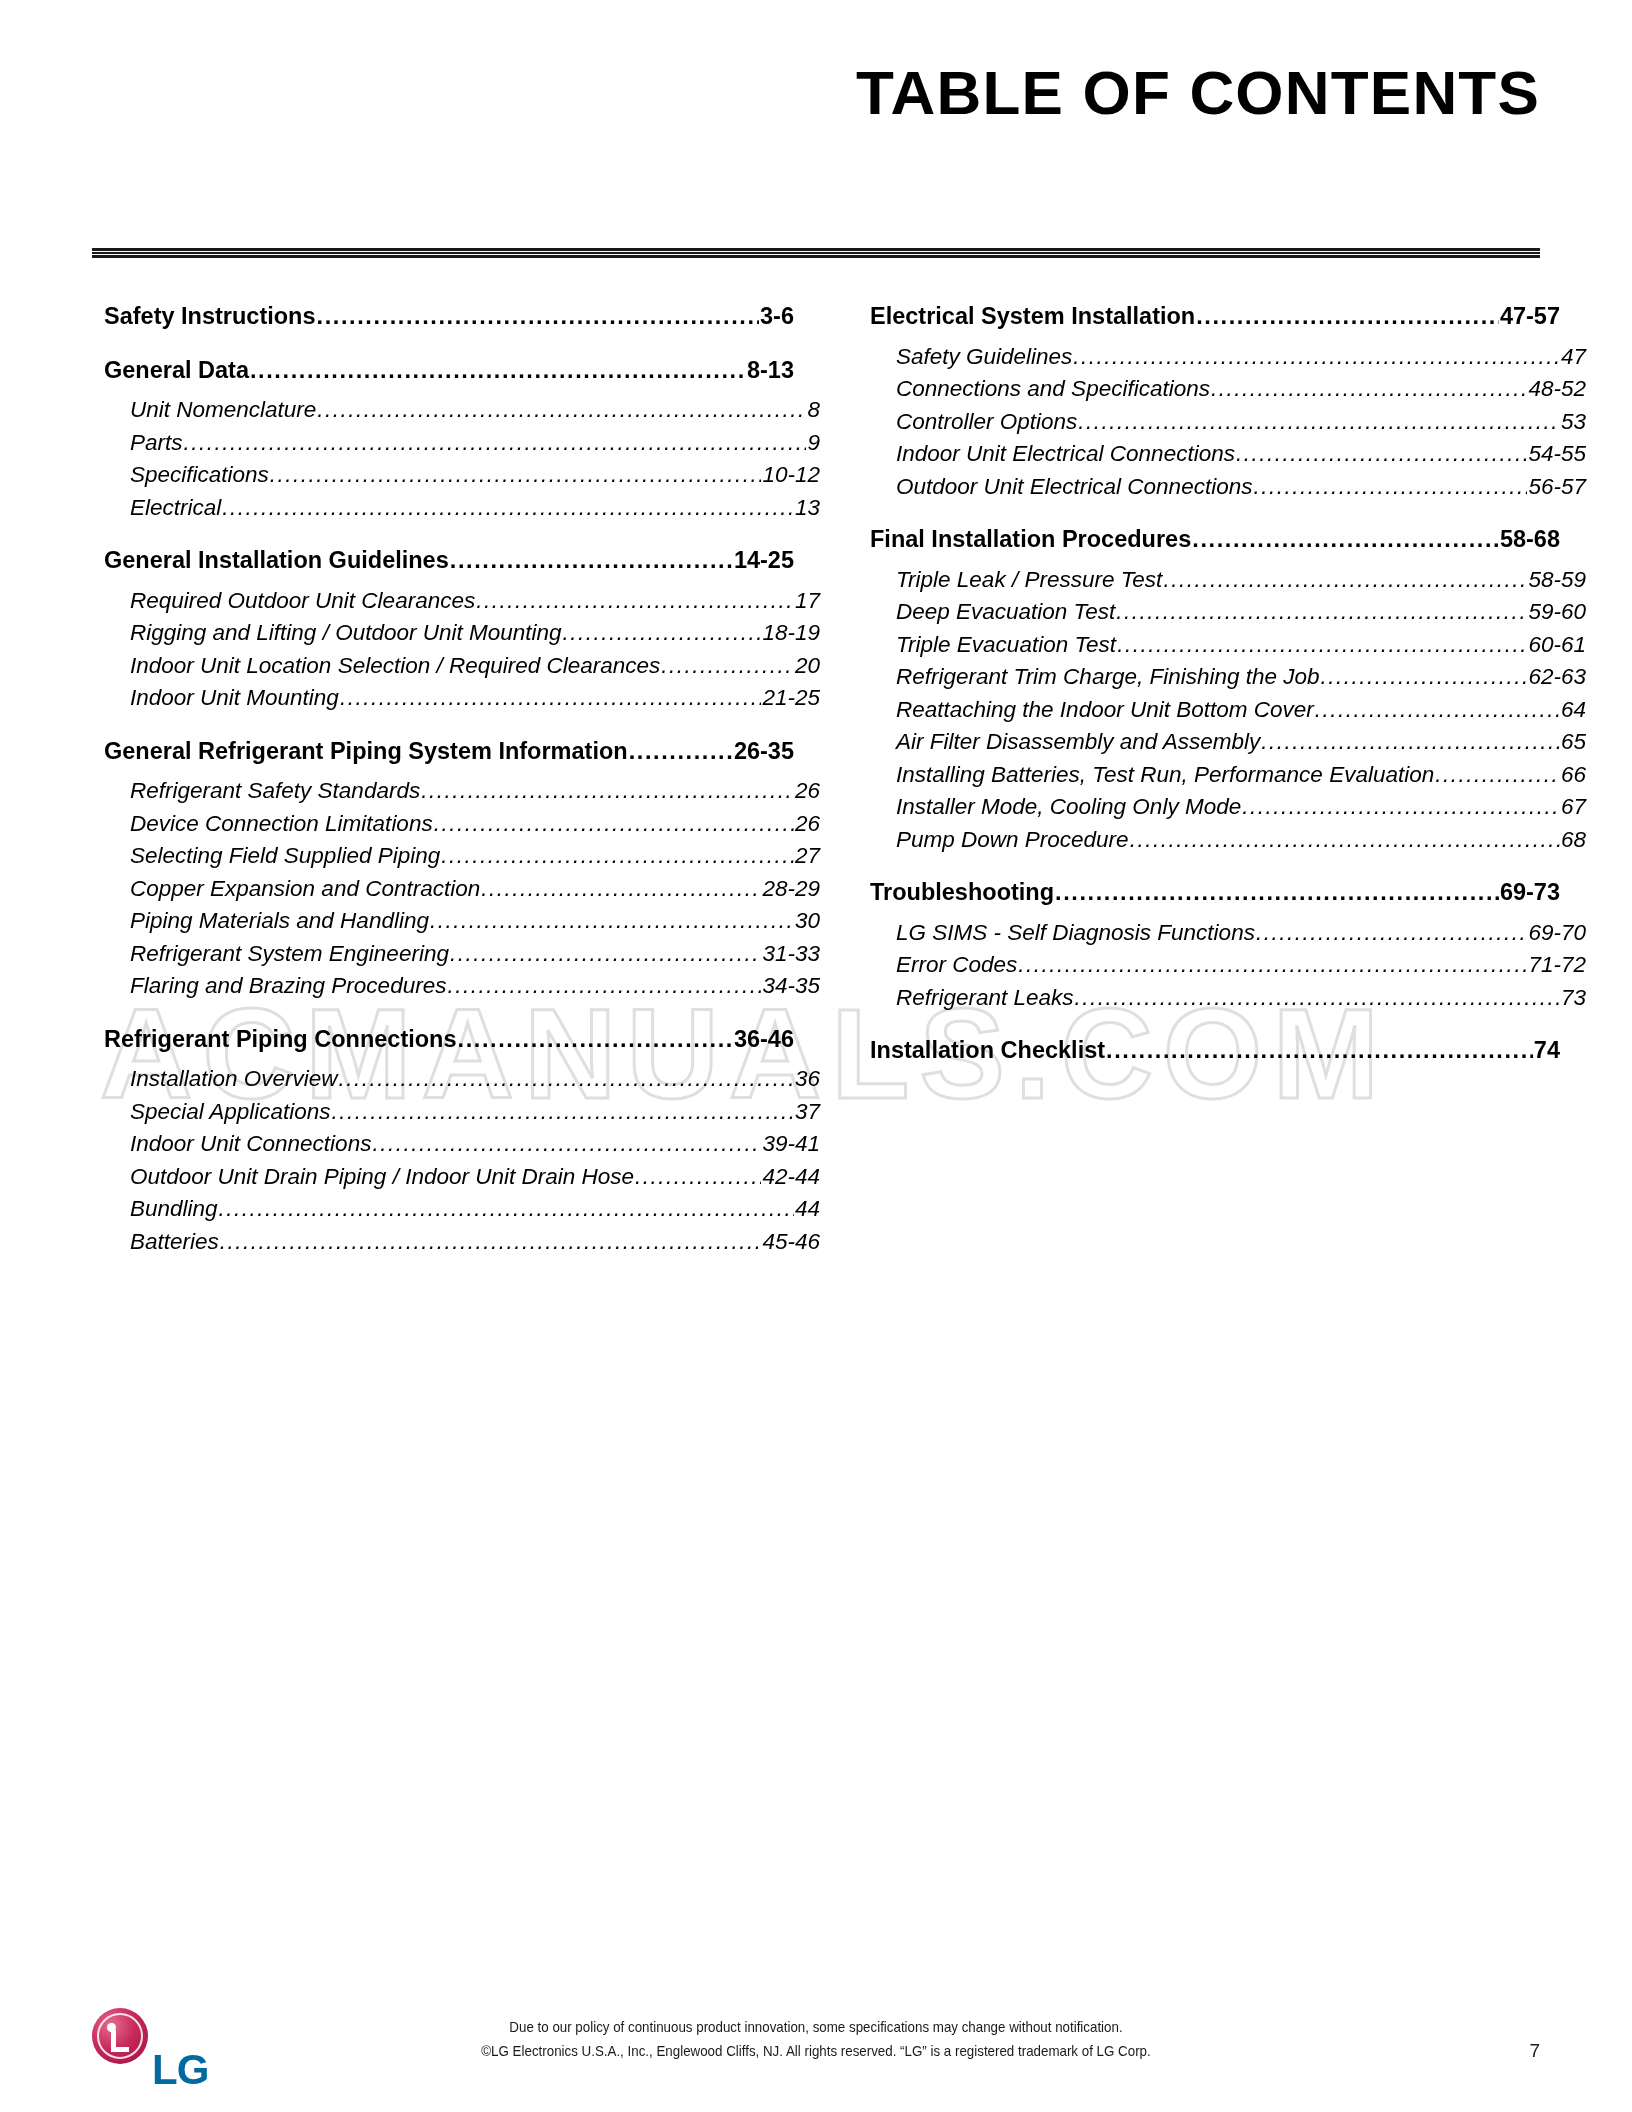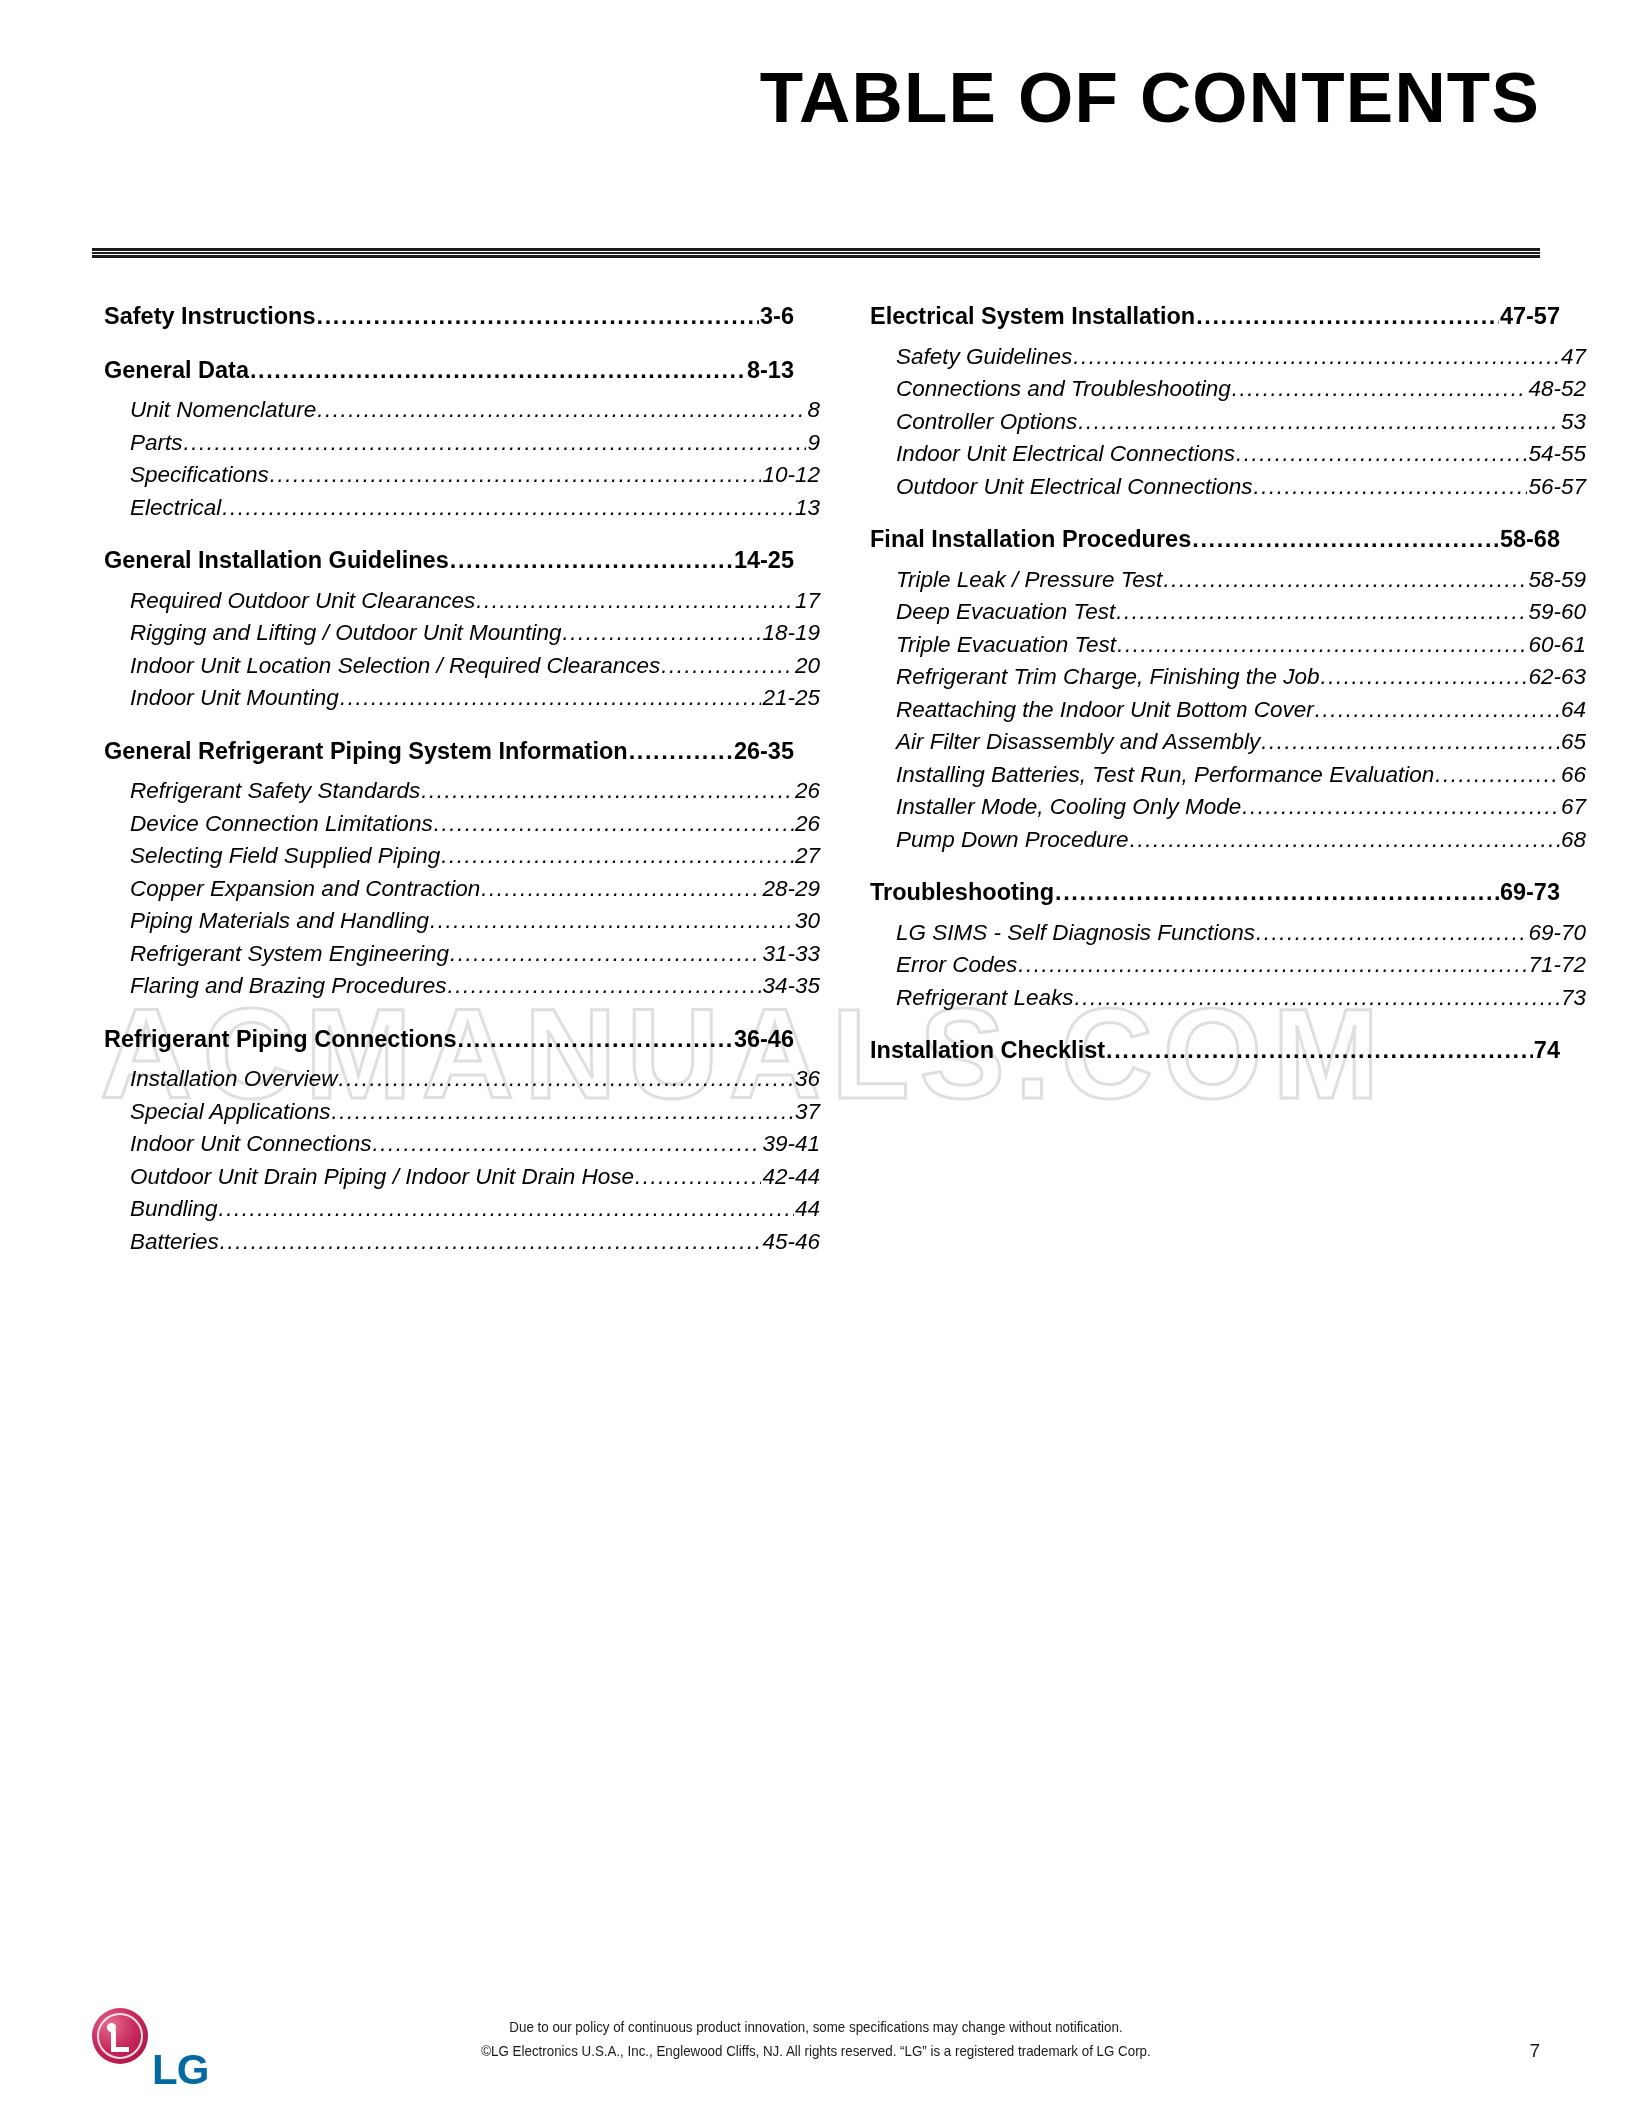--- a/index.html
+++ b/index.html
@@ -24,21 +24,21 @@
   }
 
   
   .page-header {
     position: absolute;
     top: 62px;
     right: 92px;
     text-align: right;
   }
   .page-title {
-    font-size: 71px;
+    font-size: 62px;
     font-weight: bold;
     letter-spacing: 1.2px;
     line-height: 1;
     white-space: nowrap;
   }
 
   
   .divider {
     position: absolute;
     left: 92px;
@@ -394,21 +394,21 @@
             <span class="label">Electrical System Installation</span>
             <span class="leader"></span>
             <span class="pageno">47-57</span>
           </div>
           <div class="entry lvl2">
             <span class="label">Safety Guidelines</span>
             <span class="leader"></span>
             <span class="pageno">47</span>
           </div>
           <div class="entry lvl2">
-            <span class="label">Connections and Troubleshooting</span>
+            <span class="label">Connections and Specifications</span>
             <span class="leader"></span>
             <span class="pageno">48-52</span>
           </div>
           <div class="entry lvl2">
             <span class="label">Controller Options</span>
             <span class="leader"></span>
             <span class="pageno">53</span>
           </div>
           <div class="entry lvl2">
             <span class="label">Indoor Unit Electrical Connections</span>

